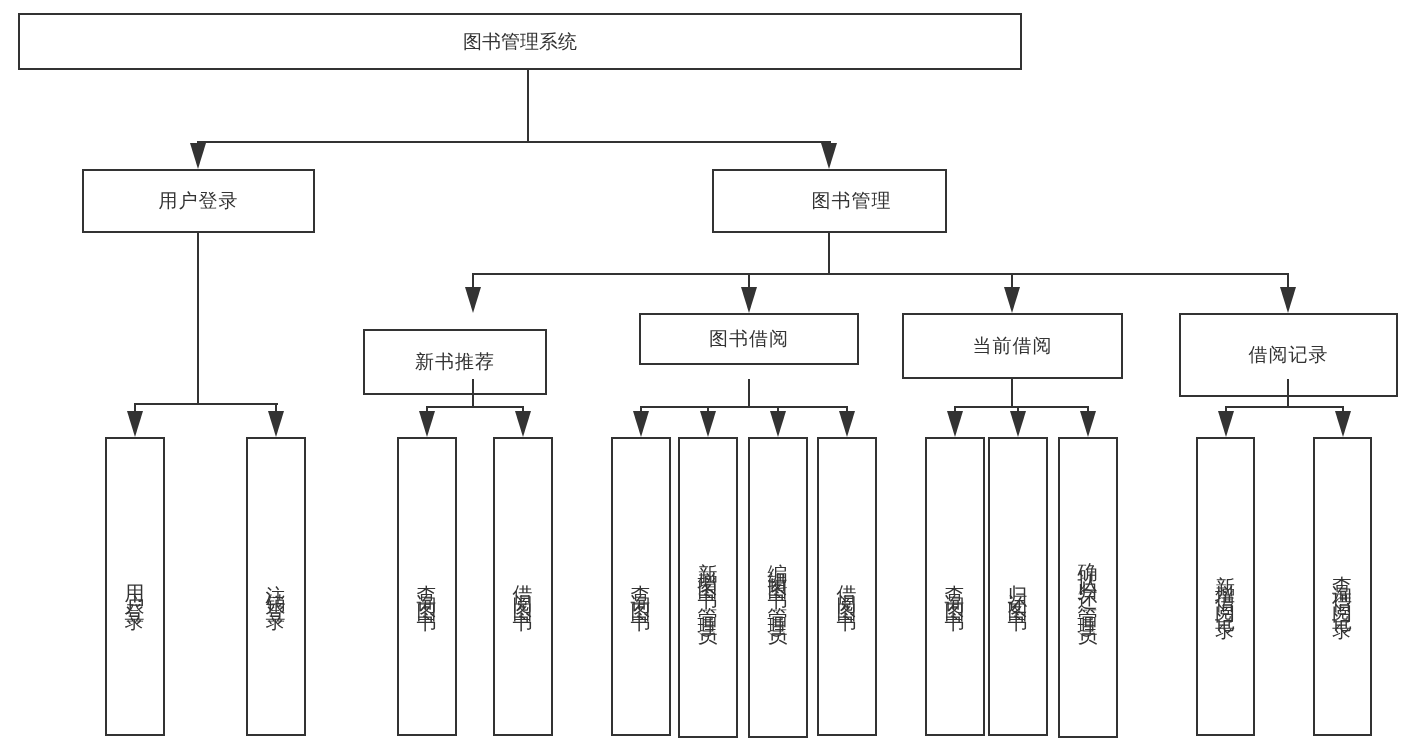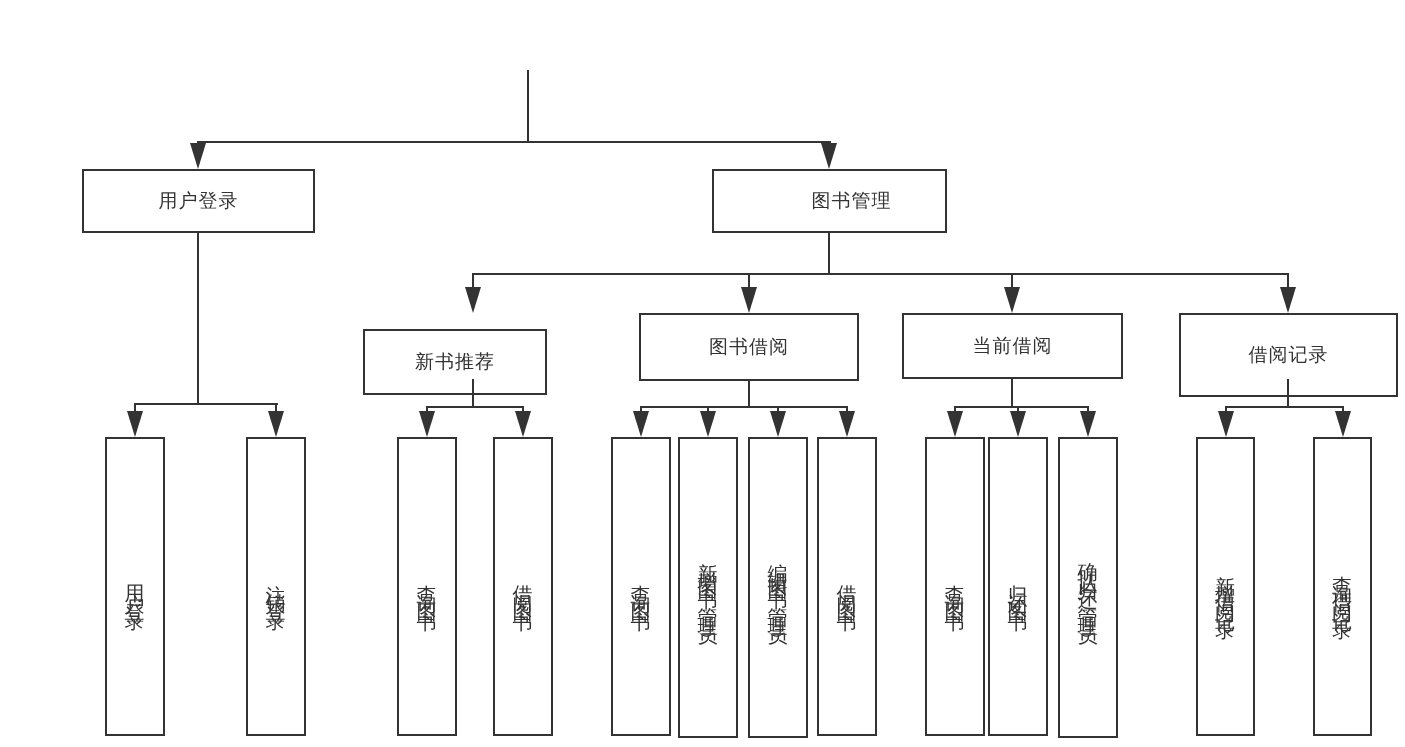--- a/index.html
+++ b/index.html
@@ -33,32 +33,35 @@
   .watermark{
     position:absolute;left:1186px;top:716px;font-size:20px;letter-spacing:0.5px;
     color:var(--wm);white-space:nowrap;
   }
 </style>
 </head>
 <body>
 
 <div id="canvas">
 
+  <div class="box root" style="left:18px;top:13px;width:1004px;height:57px;">
+    <span>图书管理系统</span>
+  </div>
 
   <div class="box h" style="left:82px;top:169px;width:233px;height:64px;">
     <span>用户登录</span>
   </div>
   <div class="box h" style="left:712px;top:169px;width:235px;height:64px;padding-left:44px;">
     <span>图书管理</span>
   </div>
 
   <div class="box h" style="left:363px;top:329px;width:184px;height:66px;">
     <span>新书推荐</span>
   </div>
-  <div class="box h" style="left:639px;top:313px;width:220px;height:68px;">
+  <div class="box h" style="left:639px;top:313px;width:220px;height:52px;">
     <span>图书借阅</span>
   </div>
   <div class="box h" style="left:902px;top:313px;width:221px;height:66px;">
     <span>当前借阅</span>
   </div>
   <div class="box h" style="left:1179px;top:313px;width:219px;height:84px;">
     <span>借阅记录</span>
   </div>
 
   <div class="box leaf" style="left:105px;top:437px;width:60px;height:299px;">

